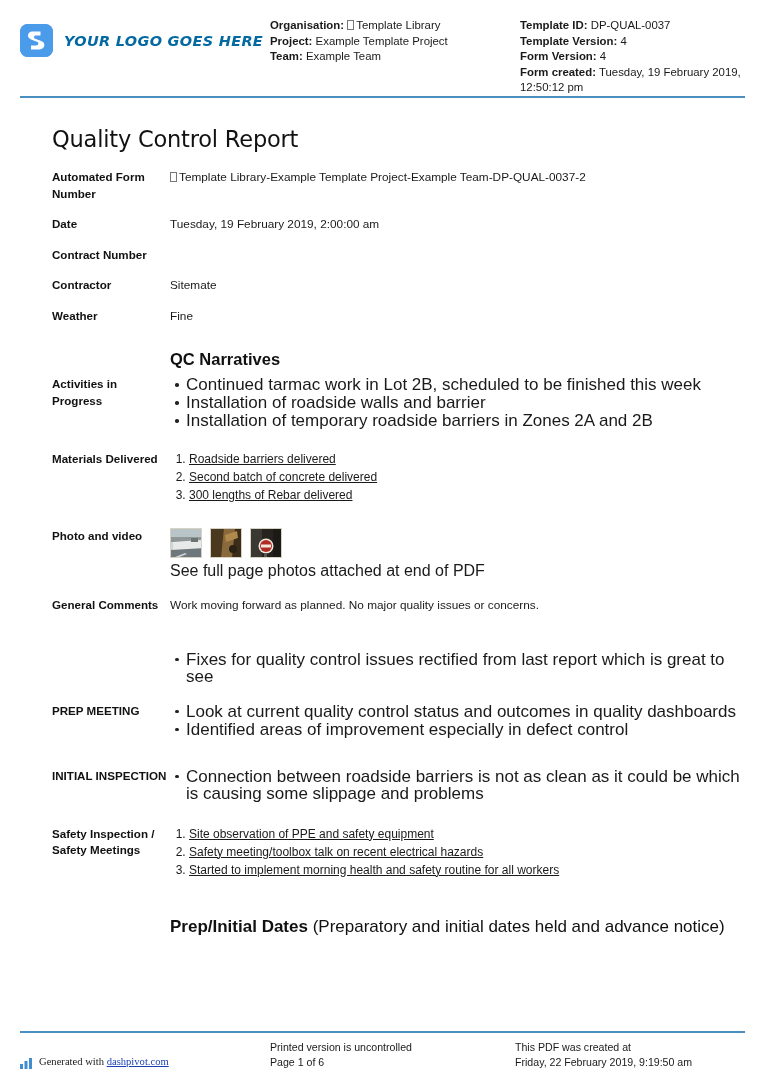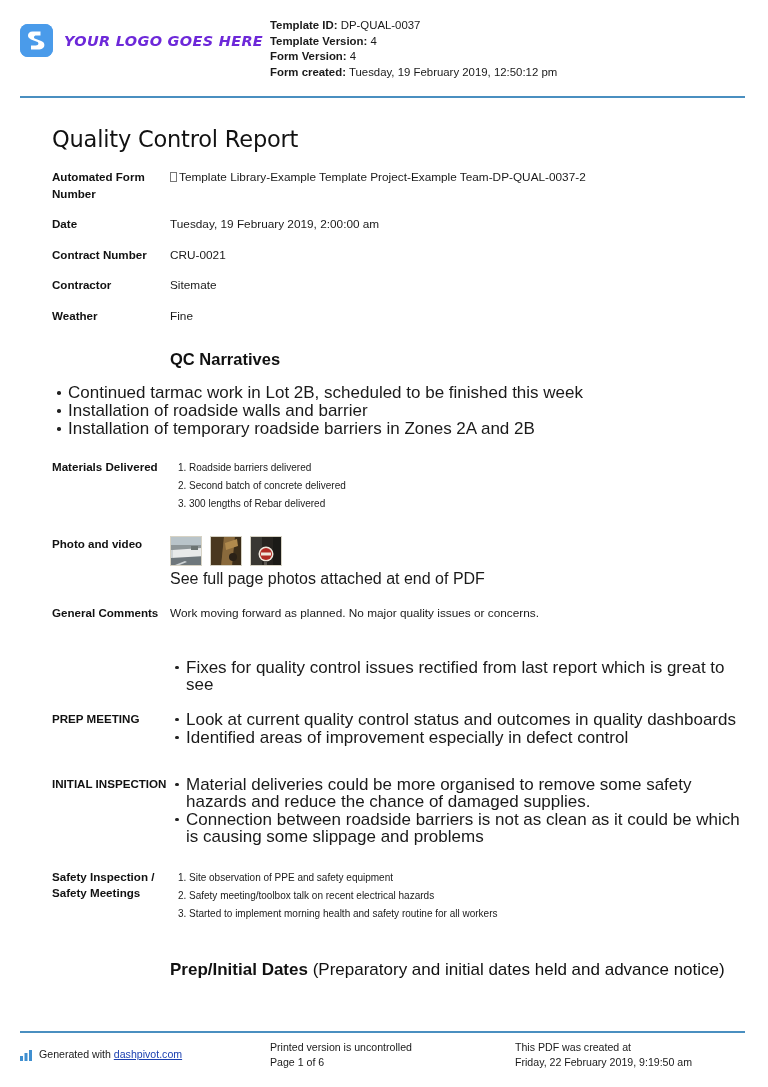--- a/index.html
+++ b/index.html
@@ -37,21 +37,21 @@
     flex: 0 0 33px;
   }
   .logo-mark svg { display:block; }
   .logo-text {
     margin-left: 11px;
     font-family: "DejaVu Sans", sans-serif;
     font-style: italic;
     font-weight: bold;
     font-size: 14.5px;
     letter-spacing: 0.3px;
-    color: #6d28d9;
+    color: #0369a1;
     white-space: nowrap;
   }
 
   .meta-col {
     font-size: 11.4px;
     line-height: 15.5px;
     color: #1a1a1a;
   }
   .meta-col.mid { flex: 0 0 250px; padding-top: 4px; }
   .meta-col.right { flex: 1 1 auto; padding-top: 4px; }
@@ -84,21 +84,21 @@
     font-family: "DejaVu Sans", sans-serif;
     font-size: 22.5px;
     font-weight: normal;
     margin: 34px 0 16px 0;
     letter-spacing: -0.2px;
     color: #111;
   }
   h2.section-title {
     font-size: 16.5px;
     font-weight: bold;
-    margin: 0 0 14px 0;
+    margin: 0 0 6px 0;
     padding-left: 118px;
     color: #111;
   }
   h2.dates-title {
     font-size: 17px;
     font-weight: normal;
     margin: 36px 0 0 0;
     padding-left: 118px;
     line-height: 22px;
     color: #111;
@@ -144,22 +144,23 @@
     content: "";
     position: absolute;
     left: -11px; top: 7px;
     width: 3.5px; height: 3.5px;
     border-radius: 50%;
     background: #222;
   }
   ol.numbers {
     margin: 0;
     padding-left: 19px;
-    font-size: 10px;
+    font-size: 12px;
     line-height: 17px;
+    text-decoration: underline;
   }
   ol.numbers li { margin-bottom: 1px; }
 
   
   .photo-strip { display: flex; gap: 8px; margin-bottom: 6px; }
   .thumb {
     width: 32px; height: 30px;
     border: 1px solid #d6d2c4;
     overflow: hidden;
     position: relative;
@@ -175,21 +176,21 @@
   .page-footer {
     position: absolute;
     left: 0; right: 0;
     bottom: 18px;
     display: flex;
     padding: 0 24px 0 20px;
     font-size: 10.6px;
     line-height: 14.5px;
     color: #1a1a1a;
   }
-  .foot-col.left { flex: 0 0 250px; display: flex; align-items: center; }
+  .foot-col.left { flex: 0 0 250px; display: flex; align-items: flex-end; font-family: Liberation Serif, serif; }
   .foot-col.mid { flex: 0 0 245px; }
   .foot-col.right { flex: 1 1 auto; }
   .bars-icon { margin-right: 6px; padding-top: 2px; flex: 0 0 auto; }
   .bars-icon svg { display: block; }
   .foot-link {
     color: #1a3fb0;
     text-decoration: underline;
   }
 </style>
 </head>
@@ -200,20 +201,34 @@
   <div class="logo-block">
     <div class="logo-mark">
       <svg width="33" height="33" viewBox="0 0 33 33">
         <rect x="0" y="0" width="33" height="33" rx="8" fill="#4a9bea"></rect>
         <path d="M20.5 7.5 L12.5 7.5 C9.6 7.5 8 9.4 8 11.6 C8 13.4 9.1 14.6 11 15.4 L17 17.8 C18 18.2 18.4 18.8 18.4 19.6 C18.4 20.8 17.4 21.6 15.8 21.6 L11 21.6 L11 25.5 L19.5 25.5 C22.6 25.5 24.4 23.5 24.4 21.1 C24.4 19.2 23.3 17.9 21.2 17.1 L15.3 14.8 C14.4 14.4 14 13.9 14 13.2 C14 12.2 14.9 11.5 16.3 11.5 L20.5 11.5 Z" fill="#ffffff"></path>
       </svg>
     </div>
     <div class="logo-text">YOUR LOGO GOES HERE</div>
   </div>
 
+  <div class="meta-col mid">
+    <div class="meta-row">
+      <span class="meta-label">Organisation:</span>
+      <span class="tofu"></span><span class="meta-value">Template Library</span>
+    </div>
+    <div class="meta-row">
+      <span class="meta-label">Project:</span>
+      <span class="meta-value">Example Template Project</span>
+    </div>
+    <div class="meta-row">
+      <span class="meta-label">Team:</span>
+      <span class="meta-value">Example Team</span>
+    </div>
+  </div>
 
   <div class="meta-col right">
     <div class="meta-row">
       <span class="meta-label">Template ID:</span>
       <span class="meta-value">DP-QUAL-0037</span>
     </div>
     <div class="meta-row">
       <span class="meta-label">Template Version:</span>
       <span class="meta-value">4</span>
     </div>
@@ -242,36 +257,36 @@
   </div>
 
   <div class="field-row">
     <div class="field-label">Date</div>
     <div class="field-value">Tuesday, 19 February 2019, 2:00:00 am</div>
   </div>
 
 
   <div class="field-row">
     <div class="field-label">Contract Number</div>
-    <div class="field-value">CRU-0021</div>
   </div>
 
   <div class="field-row">
     <div class="field-label">Contractor</div>
     <div class="field-value">Sitemate</div>
   </div>
 
   <div class="field-row" style="margin-bottom:26px">
     <div class="field-label">Weather</div>
     <div class="field-value">Fine</div>
   </div>
 
   <h2 class="section-title">QC Narratives</h2>
 
   <div class="field-row" style="margin-bottom:20px">
+    <div class="field-label">Activities in Progress</div>
     <div class="field-value">
       <ul class="bullets">
         <li>Continued tarmac work in Lot 2B, scheduled to be finished this week</li>
         <li>Installation of roadside walls and barrier</li>
         <li>Installation of temporary roadside barriers in Zones 2A and 2B</li>
       </ul>
     </div>
   </div>
 
   <div class="field-row" style="margin-bottom:22px">
@@ -349,21 +364,20 @@
         <li>Look at current quality control status and outcomes in quality dashboards</li>
         <li>Identified areas of improvement especially in defect control</li>
       </ul>
     </div>
   </div>
 
   <div class="field-row" style="margin-bottom:22px">
     <div class="field-label">INITIAL INSPECTION</div>
     <div class="field-value">
       <ul class="bullets">
-        <li>Material deliveries could be more organised to remove some safety hazards and reduce the chance of damaged supplies.</li>
         <li>Connection between roadside barriers is not as clean as it could be which is causing some slippage and problems</li>
       </ul>
     </div>
   </div>
 
   <div class="field-row" style="margin-bottom:0">
     <div class="field-label">Safety Inspection / Safety Meetings</div>
     <div class="field-value">
       <ol class="numbers">
         <li>Site observation of PPE and safety equipment</li>

